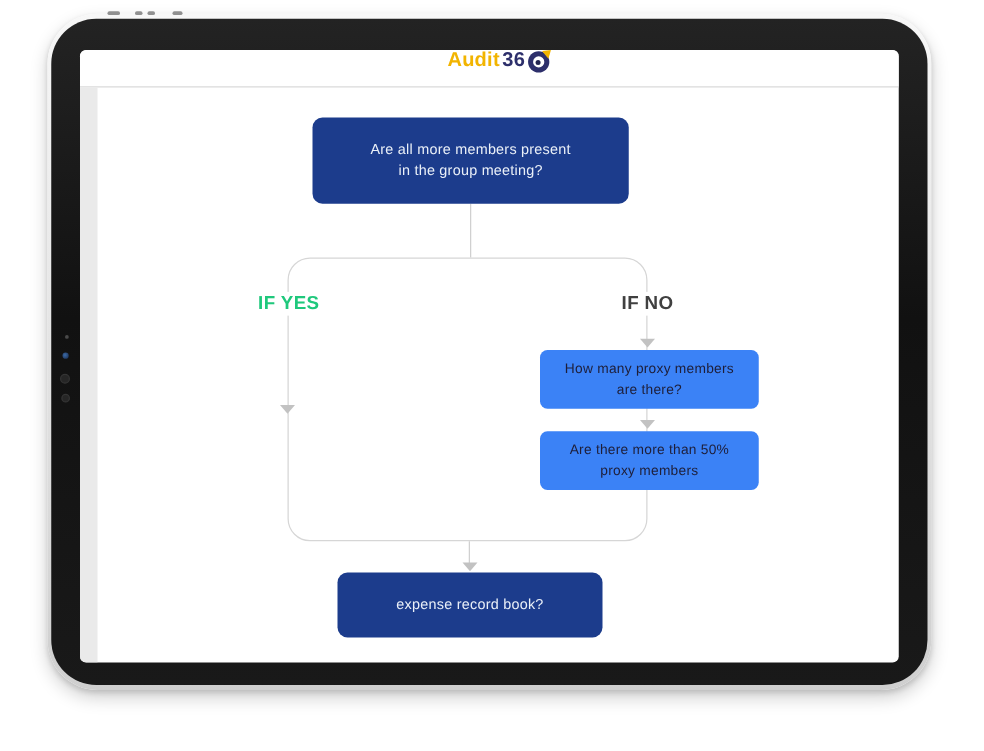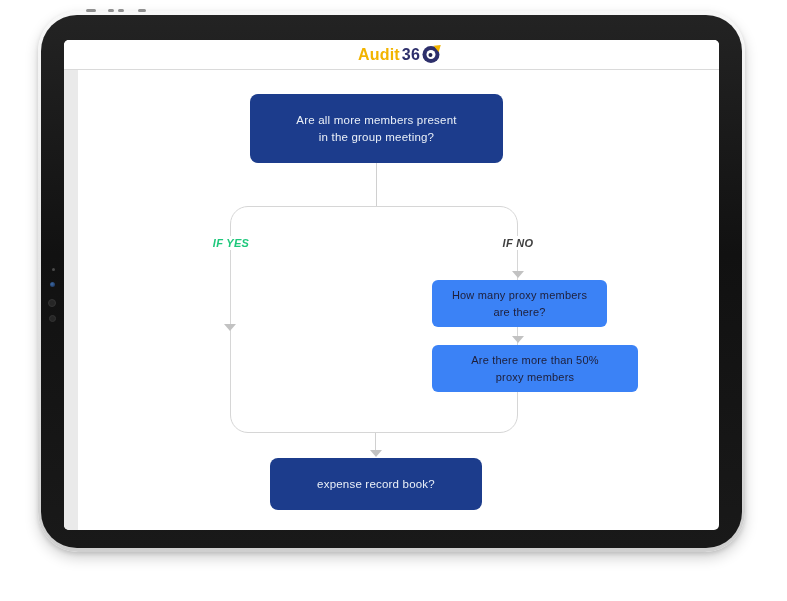--- a/index.html
+++ b/index.html
@@ -30,21 +30,21 @@
   .cam-dot.d3{left:48px;top:299px;width:8px;height:8px;background:#262626;border:1px solid #343434;box-sizing:border-box;}
   .cam-dot.d4{left:49px;top:315px;width:7px;height:7px;background:#262626;border:1px solid #343434;box-sizing:border-box;}
   
   .screen{
     position:absolute;left:64px;top:40px;width:655px;height:490px;
     background:#ffffff;border-radius:5px;overflow:hidden;
   }
   .header-bar{position:absolute;left:0;top:0;width:655px;height:29px;background:#ffffff;}
   .logo{
     position:absolute;left:50%;top:0;height:29px;transform:translateX(-50%);
-    margin-left:8px;display:flex;align-items:center;gap:1px;
+    margin-left:8px;display:flex;align-items:flex-start;gap:1px;
     font-size:16px;font-weight:800;letter-spacing:0.2px;white-space:nowrap;
   }
   .logo-word{color:#F2B400;}
   .logo-number{color:#2D2F6B;margin-left:1px;}
   .logo-mark{position:relative;width:19px;height:19px;margin-left:1px;}
   .mark-outer{position:absolute;left:0;top:1px;width:17px;height:17px;border-radius:50%;background:#2D2F6B;}
   .mark-inner{position:absolute;left:4px;top:5px;width:9px;height:9px;border-radius:50%;background:#ffffff;}
   .mark-pupil{position:absolute;left:6.5px;top:7.5px;width:4px;height:4px;border-radius:50%;background:#22244f;}
   .mark-arrow{
     position:absolute;right:-1px;top:-1px;width:0;height:0;
@@ -62,41 +62,41 @@
     background:#1C3C8C;border-radius:8px;color:#EAF0F8;
     font-size:11.5px;line-height:17px;letter-spacing:0.2px;
   }
   .node-secondary{
     background:#3b82f6;border-radius:6px;color:#1E1E38;
     font-size:11px;line-height:17px;letter-spacing:0.2px;
   }
   .start-box{left:186px;top:54px;width:253px;height:69px;}
   .end-box{left:206px;top:418px;width:212px;height:52px;}
   .pink1{left:368px;top:240px;width:175px;height:47px;}
-  .pink2{left:368px;top:305px;width:206px;height:47px;}
+  .pink2{left:368px;top:305px;width:175px;height:47px;}
   .container-frame{
     position:absolute;left:166px;top:166px;width:288px;height:227px;
     border:1px solid #d6d6d6;border-radius:18px;box-sizing:border-box;background:transparent;
   }
   .conn-line{position:absolute;width:1px;background:#d0d0d0;}
   .line-top{left:312px;top:123px;height:43px;}
   .line-bottom{left:311px;top:393px;height:18px;}
   .arrow-head{
     position:absolute;width:0;height:0;
     border-left:6px solid transparent;border-right:6px solid transparent;
     border-top:7px solid #c2c2c2;transform:translateX(-50%);
   }
   .arrow-left{left:166px;top:284px;}
   .arrow-no1{left:454px;top:231px;}
   .arrow-no2{left:454px;top:296px;}
   .arrow-bottom{left:312px;top:410px;}
   .branch-label{
     position:absolute;transform:translate(-50%,-50%);
     background:#ffffff;padding:1px 6px;
-    font-size:11px;font-weight:700;letter-spacing:0.3px;white-space:nowrap;font-style:italic;
+    font-size:15px;font-weight:700;letter-spacing:0.3px;white-space:nowrap;
   }
   .yes-label{left:167px;top:203px;color:#1FC87C;}
   .no-label{left:454px;top:203px;color:#404040;}
 </style>
 </head>
 <body>
 
 <div class="stage">
   <div class="device">
     <div class="bezel"></div>

